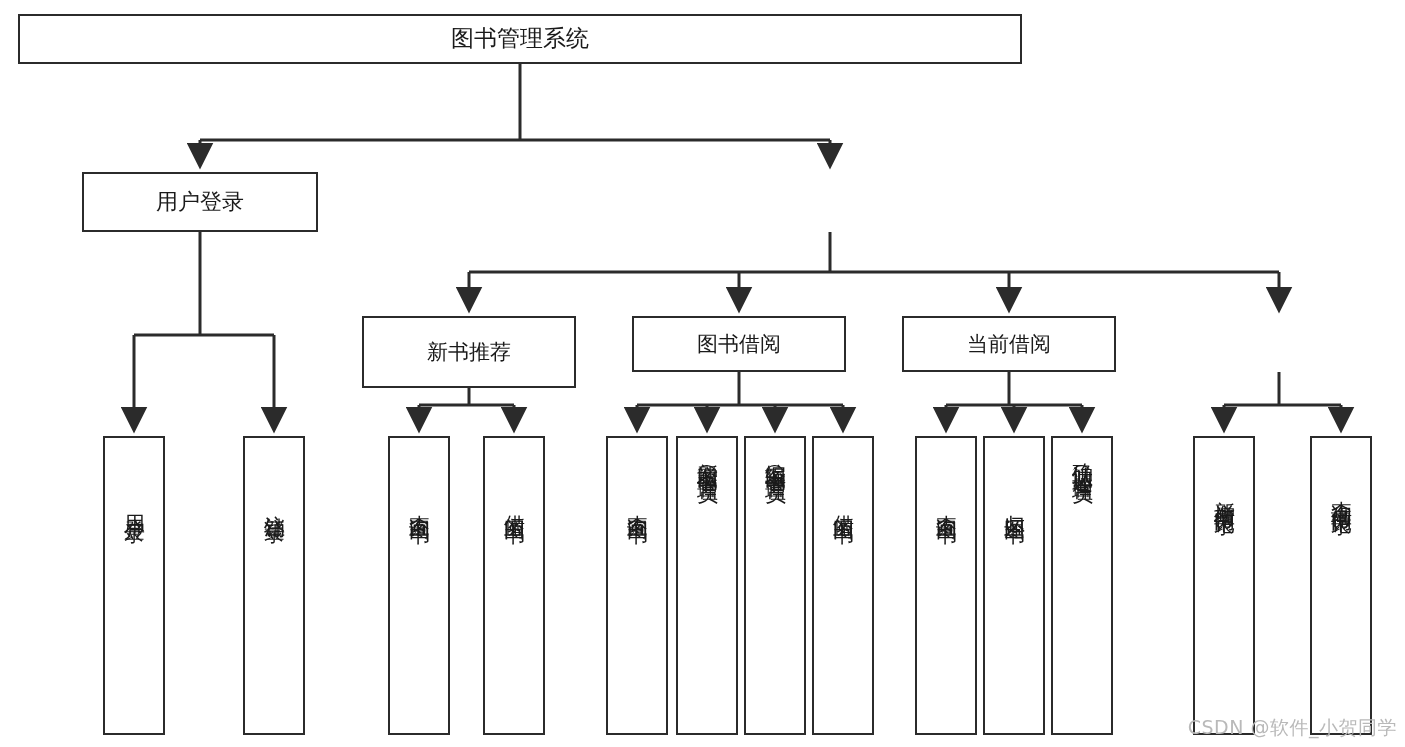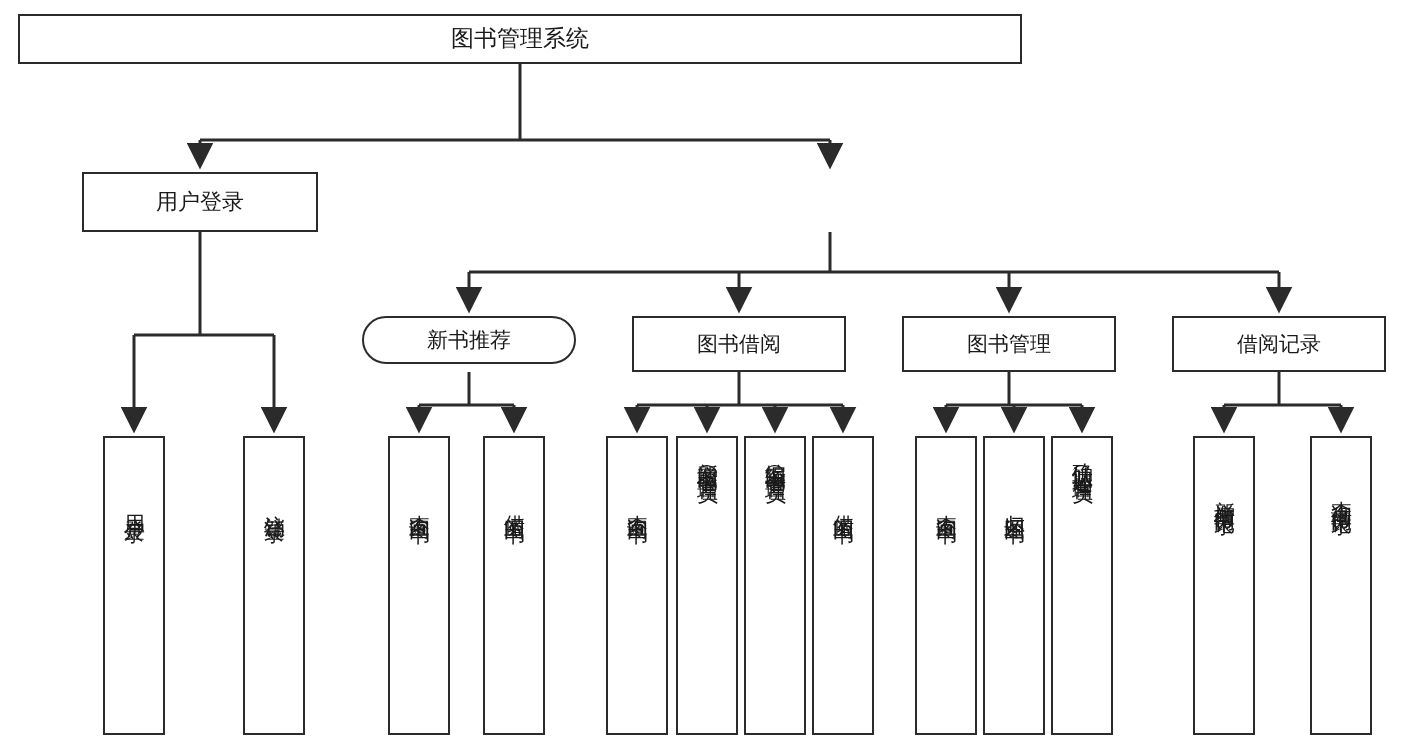--- a/index.html
+++ b/index.html
@@ -135,31 +135,28 @@
   </svg>
 
   <div class="node root" id="node-root" style="left: 18px; top: 14px; width: 1004px; height: 50px;">
     <span>图书管理系统</span>
   </div>
 
   <div class="node level2" id="node-l2-0" style="left: 82px; top: 172px; width: 236px; height: 60px;">
     <span>用户登录</span>
   </div>
 
-  <div class="node level3" id="node-l3-0" style="left: 362px; top: 316px; width: 214px; height: 48px; border-radius: 25px;">
+  <div class="node level3" id="node-l3-0" style="left: 362px; top: 316px; width: 214px; height: 72px;">
     <span>新书推荐</span>
   </div>
   <div class="node level3" id="node-l3-1" style="left: 632px; top: 316px; width: 214px; height: 56px; text-align: right;">
     <span>图书借阅</span>
   </div>
   <div class="node level3" id="node-l3-2" style="left: 902px; top: 316px; width: 214px; height: 56px;">
-    <span>图书管理</span>
-  </div>
-  <div class="node level3" id="node-l3-3" style="left: 1172px; top: 316px; width: 214px; height: 56px;">
-    <span>借阅记录</span>
+    <span>当前借阅</span>
   </div>
 
   <div class="node leaf mid" id="node-leaf-0" style="left: 103px; top: 436px; width: 62px; height: 299px;">
     <span class="vtext">用户登录</span>
   </div>
   <div class="node leaf mid" id="node-leaf-1" style="left: 243px; top: 436px; width: 62px; height: 299px;">
     <span class="vtext">注销登录</span>
   </div>
   <div class="node leaf mid" id="node-leaf-2" style="left: 388px; top: 436px; width: 62px; height: 299px;">
     <span class="vtext">查询图书</span>
@@ -188,14 +185,15 @@
   <div class="node leaf" id="node-leaf-10" style="left: 1051px; top: 436px; width: 62px; height: 299px;">
     <span class="vtext">确认归还（管理员）</span>
   </div>
   <div class="node leaf midshort" id="node-leaf-11" style="left: 1193px; top: 436px; width: 62px; height: 299px;">
     <span class="vtext">新增借阅记录</span>
   </div>
   <div class="node leaf midshort" id="node-leaf-12" style="left: 1310px; top: 436px; width: 62px; height: 299px;">
     <span class="vtext">查询借阅记录</span>
   </div>
 
+  <div id="watermark">CSDN @软件_小贺同学</div>
 
 </div>
 
 </body></html>

